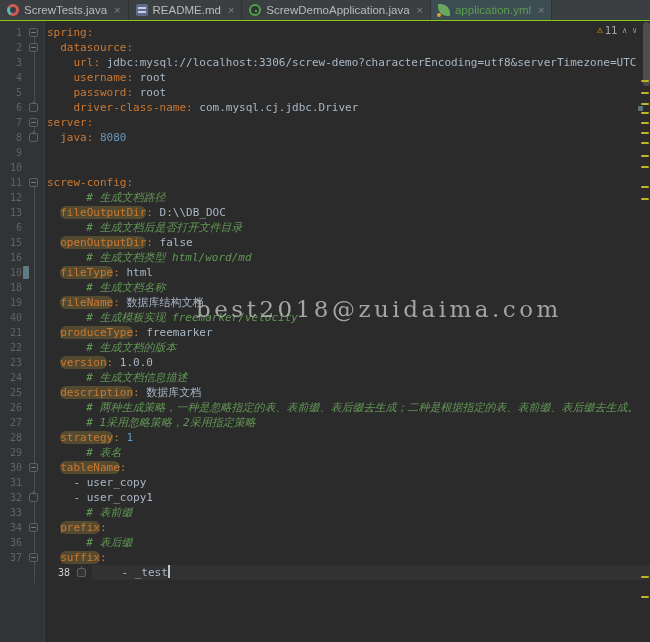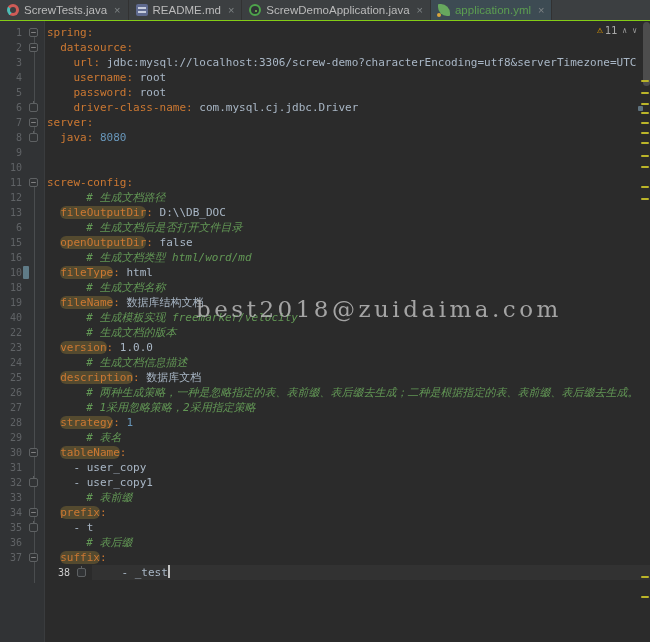--- a/index.html
+++ b/index.html
@@ -231,20 +231,25 @@
           <span class="ln">19</span>
           <span class="foldcol"></span>
           <pre class="code"><span class="t-txt">  </span><span class="t-wkey">fileName</span><span class="t-colon">:</span><span class="t-txt"> </span><span class="t-val">数据库结构文档</span></pre>
         </div>
         <div class="line">
           <span class="ln">40</span>
           <span class="foldcol"></span>
           <pre class="code"><span class="t-txt">  </span><span class="t-com"># 生成模板实现 freemarker/velocity</span></pre>
         </div>
         <div class="line">
+          <span class="ln">21</span>
+          <span class="foldcol"></span>
+          <pre class="code"><span class="t-txt">  </span><span class="t-wkey">produceType</span><span class="t-colon">:</span><span class="t-txt"> </span><span class="t-val">freemarker</span></pre>
+        </div>
+        <div class="line">
           <span class="ln">22</span>
           <span class="foldcol"></span>
           <pre class="code"><span class="t-txt">  </span><span class="t-com"># 生成文档的版本</span></pre>
         </div>
         <div class="line">
           <span class="ln">23</span>
           <span class="foldcol"></span>
           <pre class="code"><span class="t-txt">  </span><span class="t-wkey">version</span><span class="t-colon">:</span><span class="t-txt"> </span><span class="t-val">1.0.0</span></pre>
         </div>
         <div class="line">
@@ -300,27 +305,20 @@
           <span class="ln">33</span>
           <span class="foldcol"></span>
           <pre class="code"><span class="t-txt">  </span><span class="t-com"># 表前缀</span></pre>
         </div>
         <div class="line">
           <span class="ln">34</span>
           <span class="foldcol">
             <span class="fold open">−</span>
           </span>
           <pre class="code"><span class="t-txt">  </span><span class="t-wkey">prefix</span><span class="t-colon">:</span></pre>
-        </div>
-        <div class="line">
-          <span class="ln">35</span>
-          <span class="foldcol">
-            <span class="fold end"></span>
-          </span>
-          <pre class="code"><span class="t-txt">    </span><span class="t-val">- t</span></pre>
         </div>
         <div class="line">
           <span class="ln">36</span>
           <span class="foldcol"></span>
           <pre class="code"><span class="t-txt">  </span><span class="t-com"># 表后缀</span></pre>
         </div>
         <div class="line">
           <span class="ln">37</span>
           <span class="foldcol">
             <span class="fold open">−</span>

